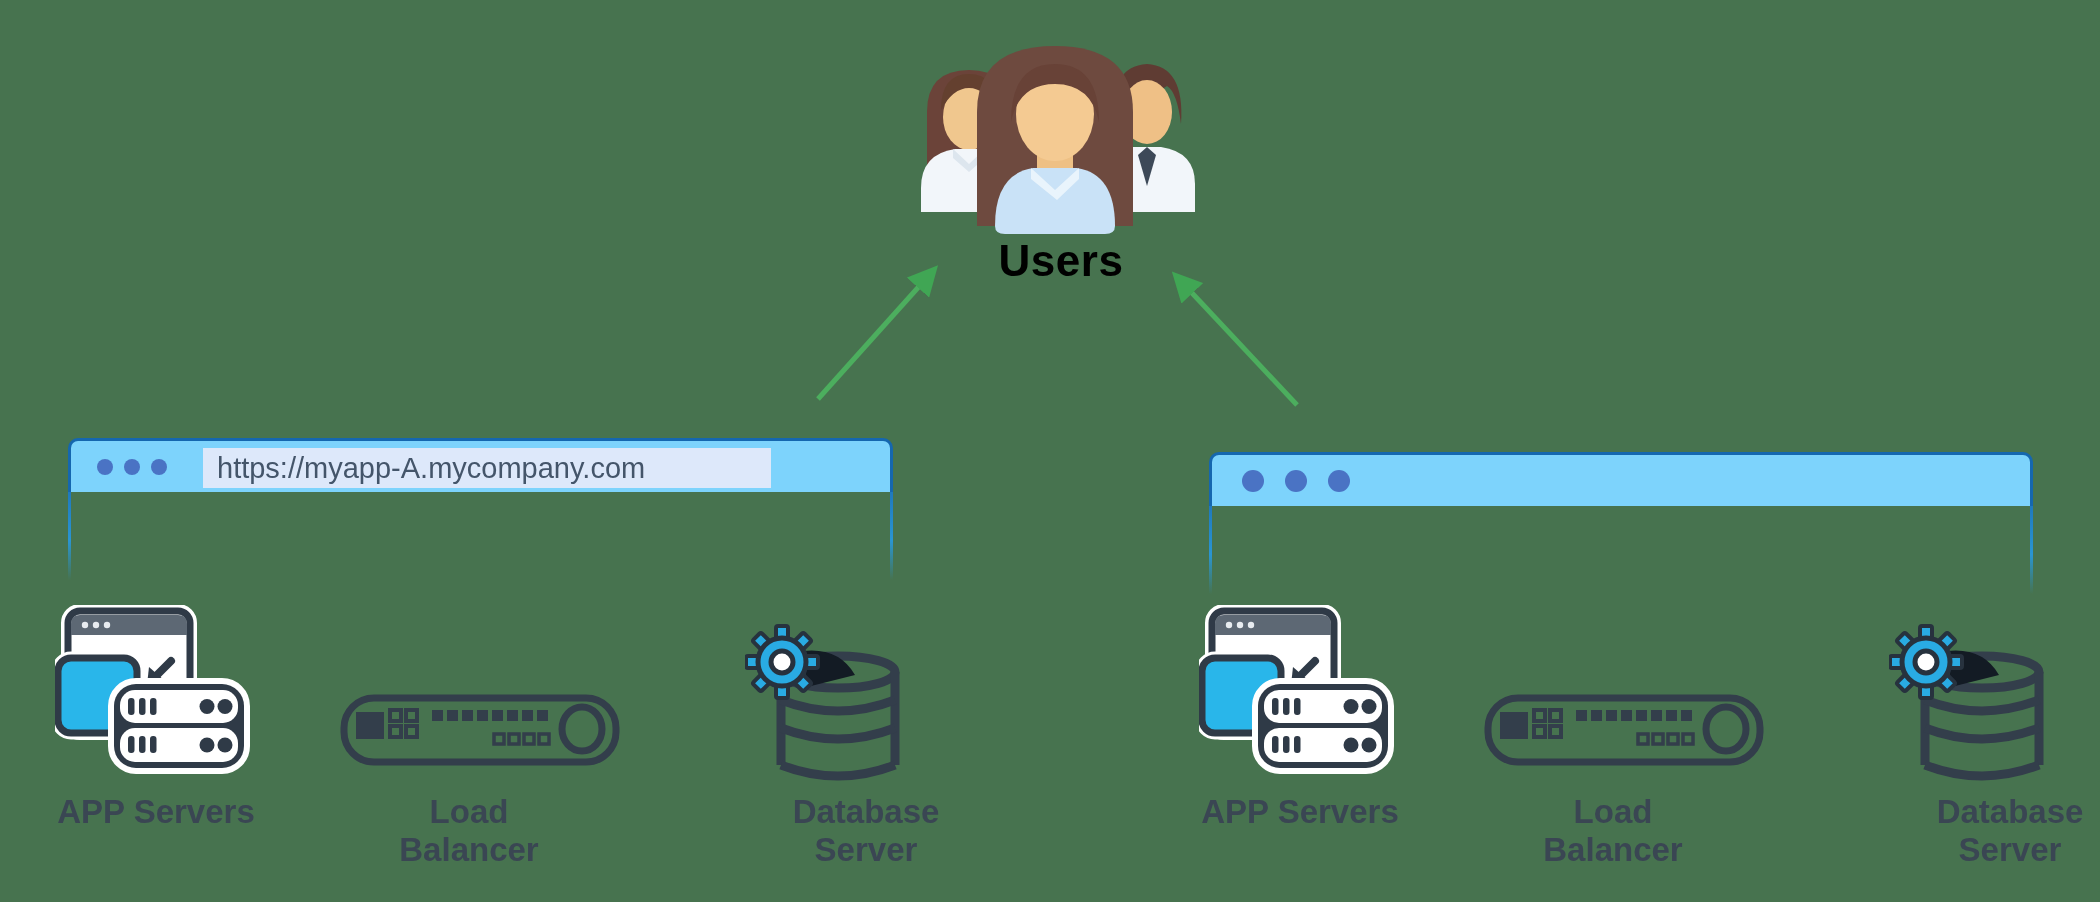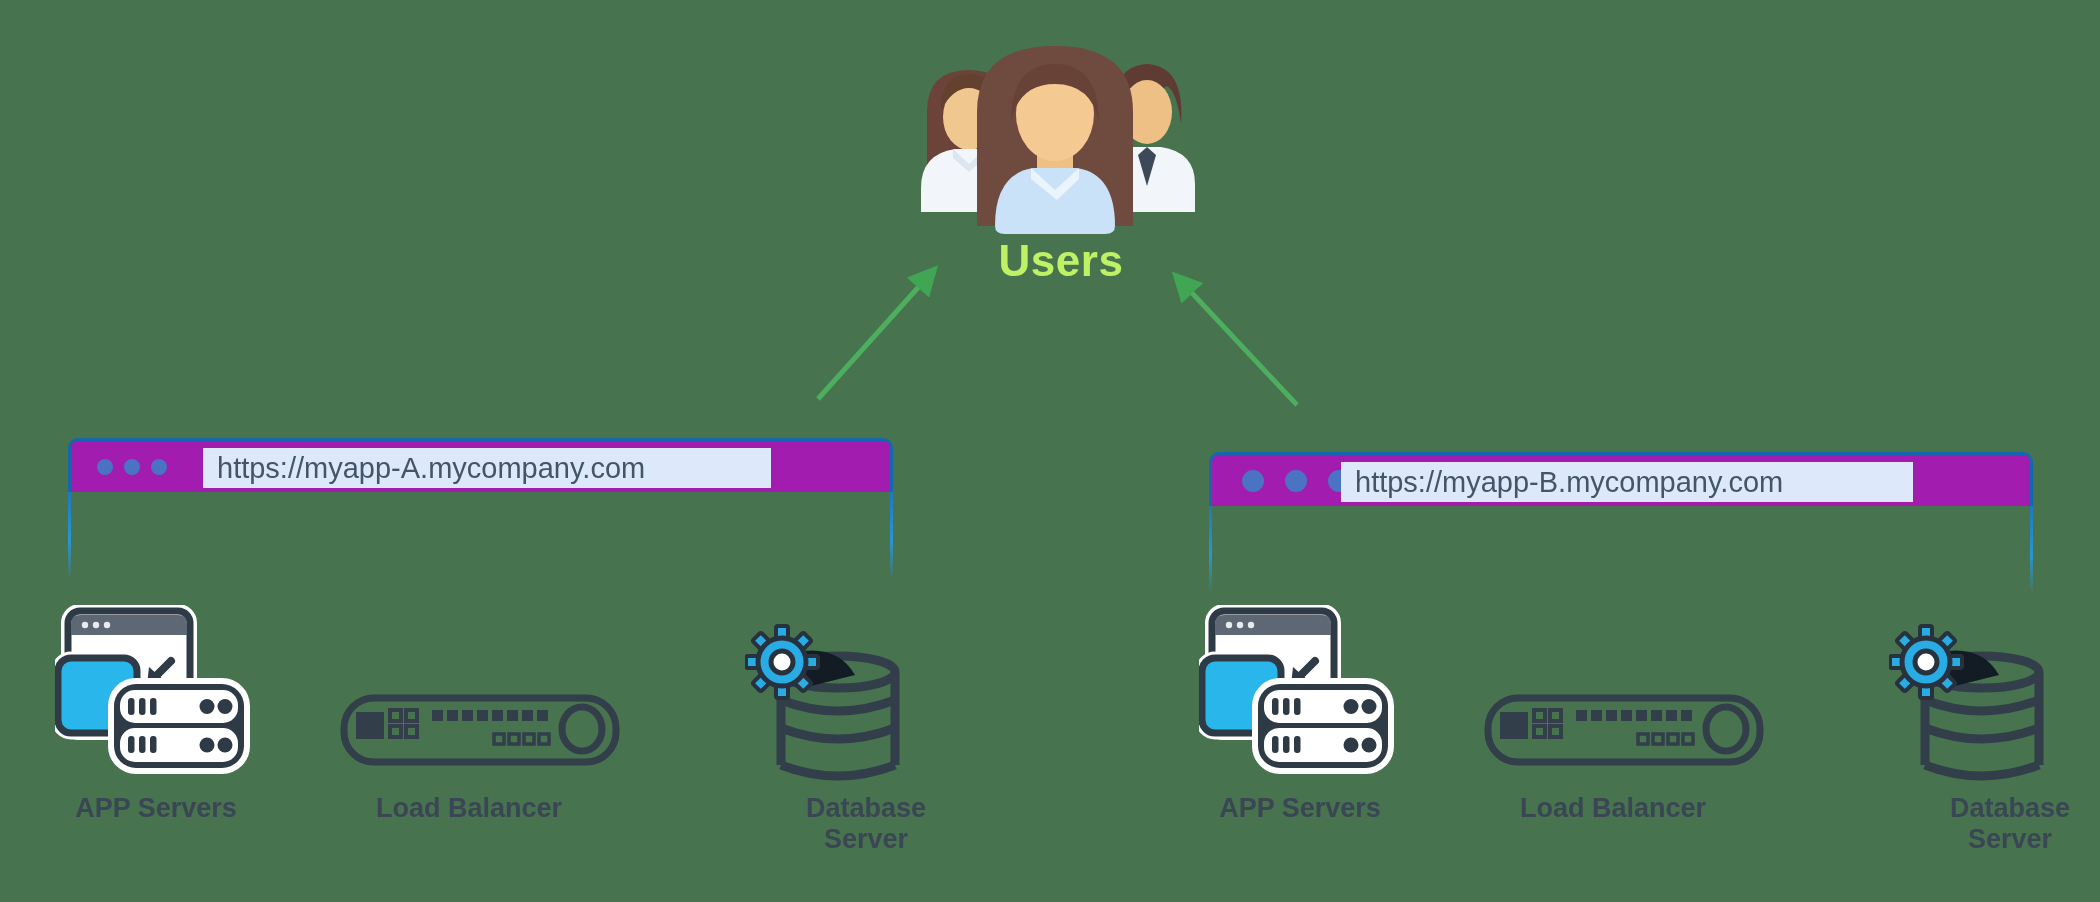--- a/index.html
+++ b/index.html
@@ -8,32 +8,32 @@
     background:#47734f;
     font-family:"Liberation Sans","DejaVu Sans",sans-serif;
     overflow:hidden;
   }
   #canvas{position:relative;width:2100px;height:902px;}
 
   
   .users-svg{position:absolute;left:915px;top:12px;width:280px;height:222px;}
   .users-label{
     position:absolute;left:961px;top:236px;width:200px;
-    text-align:center;font-size:44px;font-weight:bold;color:#bef264;
+    text-align:center;font-size:44px;font-weight:bold;color:#000000;
     letter-spacing:0.5px;
   }
 
   
   .arrows-svg{position:absolute;left:0;top:0;width:2100px;height:902px;pointer-events:none;}
 
   
   .bwindow{position:absolute;}
   .bwindow .bar{
     position:relative;height:54px;
-    background:#a21caf;
+    background:#7dd3fc;
     border:3px solid #1567af;border-bottom:none;
     border-radius:10px 10px 0 0;
     box-sizing:border-box;
   }
   .bwindow::before,.bwindow::after{
     content:"";position:absolute;top:54px;width:3px;height:88px;
     background:linear-gradient(#1f79bd 0%,#2a95d2 55%,rgba(42,149,210,0) 100%);
   }
   .bwindow::before{left:0;}
   .bwindow::after{right:0;}
@@ -58,21 +58,21 @@
 
   
   .stack-group{position:absolute;top:600px;width:900px;height:260px;}
   .stack-left{left:50px;}
   .stack-right{left:1194px;}
   .icon-app{position:absolute;left:5px;top:5px;width:250px;height:185px;}
   .icon-lb{position:absolute;left:290px;top:90px;width:280px;height:80px;}
   .icon-db{position:absolute;left:695px;top:15px;width:170px;height:170px;}
   .stack-label{
     position:absolute;top:193px;width:200px;
-    text-align:center;font-size:27px;font-weight:bold;color:#3a4653;
+    text-align:center;font-size:33px;font-weight:bold;color:#3a4653;
   }
   .label-app{left:6px;}
   .label-lb{left:319px;}
   .label-db{left:716px;}
 </style>
 </head>
 <body>
 
 <svg width="0" height="0" style="position:absolute" aria-hidden="true">
   <defs>
@@ -208,23 +208,20 @@
     </div>
   </div>
 
   <div class="bwindow win-b">
     <div class="bar">
       <div class="dots">
         <span class="dot"></span>
         <span class="dot"></span>
         <span class="dot"></span>
       </div>
-      <div class="urlfield">
-        <span>https://myapp-B.mycompany.com</span>
-      </div>
     </div>
   </div>
 
   <div class="stack-group stack-left">
     <svg class="icon-app">
         <use href="#sym-appservers"></use>
       </svg>
     <svg class="icon-lb">
         <use href="#sym-loadbalancer"></use>
       </svg>

